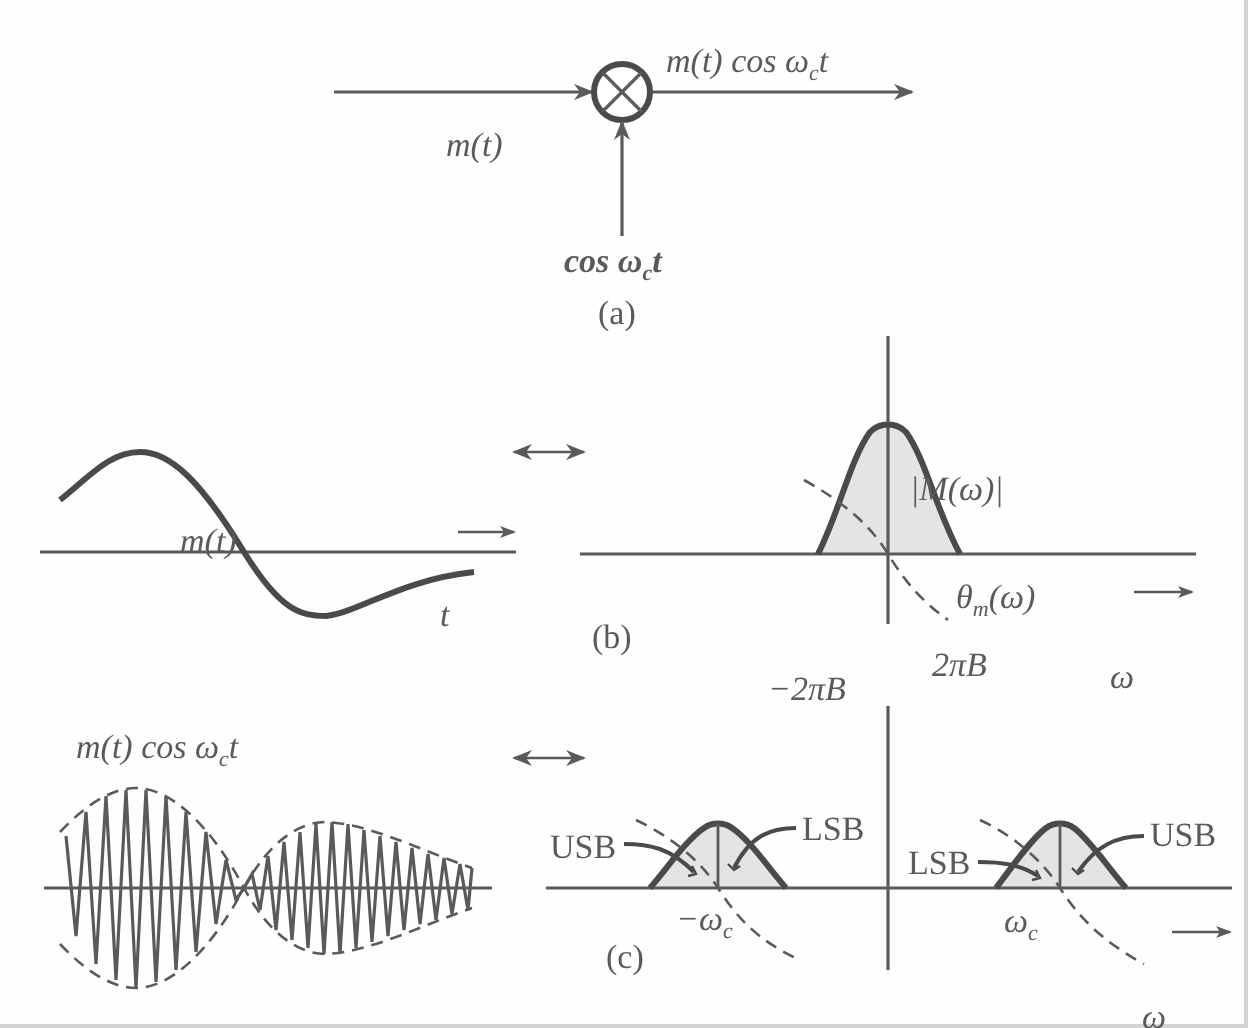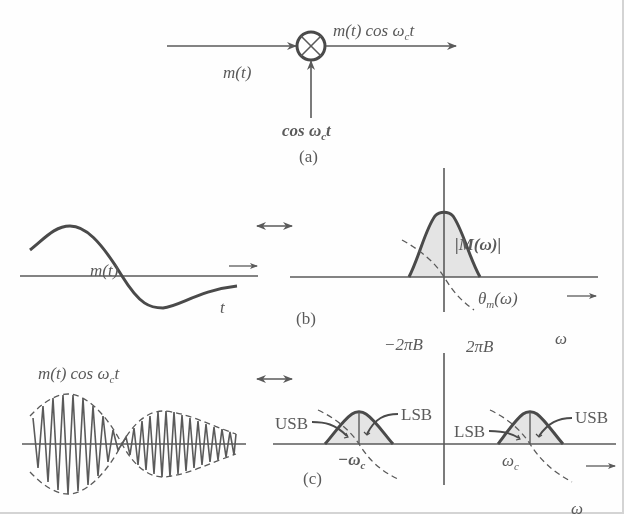--- a/index.html
+++ b/index.html
@@ -95,30 +95,30 @@
   </g>
 </svg>
 
 <div class="lbl it" style="left:223px;top:22px;">m(t)</div>
 <div class="lbl" style="left:333px;top:22px;"><span class="it">m(t) cos ω</span><span class="sub">c</span><span class="it">t</span></div>
 <div class="lbl" style="left:282px;top:122px;font-weight:bold;"><span class="it">cos ω</span><span class="sub">c</span><span class="it">t</span></div>
 <div class="lbl" style="left:299px;top:148px;">(a)</div>
 
 <div class="lbl it" style="left:90px;top:220px;">m(t)</div>
 <div class="lbl it" style="left:220px;top:257px;">t</div>
-<div class="lbl it" style="left:455px;top:194px;font-weight:bold;">|M(ω)|</div>
+<div class="lbl it" style="left:455px;top:194px;">|M(ω)|</div>
 <div class="lbl it" style="left:384px;top:294px;">−2πB</div>
-<div class="lbl it" style="left:466px;top:296px;">2πB</div>
+<div class="lbl it" style="left:466px;top:282px;">2πB</div>
 <div class="lbl it" style="left:555px;top:288px;">ω</div>
 <div class="lbl" style="left:478px;top:290px;"><span class="it">θ</span><span class="sub">m</span><span class="it">(ω)</span></div>
 <div class="lbl" style="left:296px;top:310px;">(b)</div>
 
 <div class="lbl" style="left:38px;top:365px;"><span class="it">m(t) cos ω</span><span class="sub">c</span><span class="it">t</span></div>
 <div class="lbl" style="left:275px;top:415px;">USB</div>
 <div class="lbl" style="left:401px;top:406px;">LSB</div>
 <div class="lbl" style="left:454px;top:423px;">LSB</div>
 <div class="lbl" style="left:575px;top:409px;">USB</div>
-<div class="lbl" style="left:338px;top:451px;font-weight:bold;"><span class="it">−ω</span><span class="sub">c</span></div>
+<div class="lbl" style="left:338px;top:451px;"><span class="it">−ω</span><span class="sub">c</span></div>
 <div class="lbl" style="left:502px;top:452px;"><span class="it">ω</span><span class="sub">c</span></div>
 <div class="lbl it" style="left:571px;top:458px;">ω</div>
 <div class="lbl" style="left:303px;top:470px;">(c)</div>
 
 </div>
 
 </body></html>

